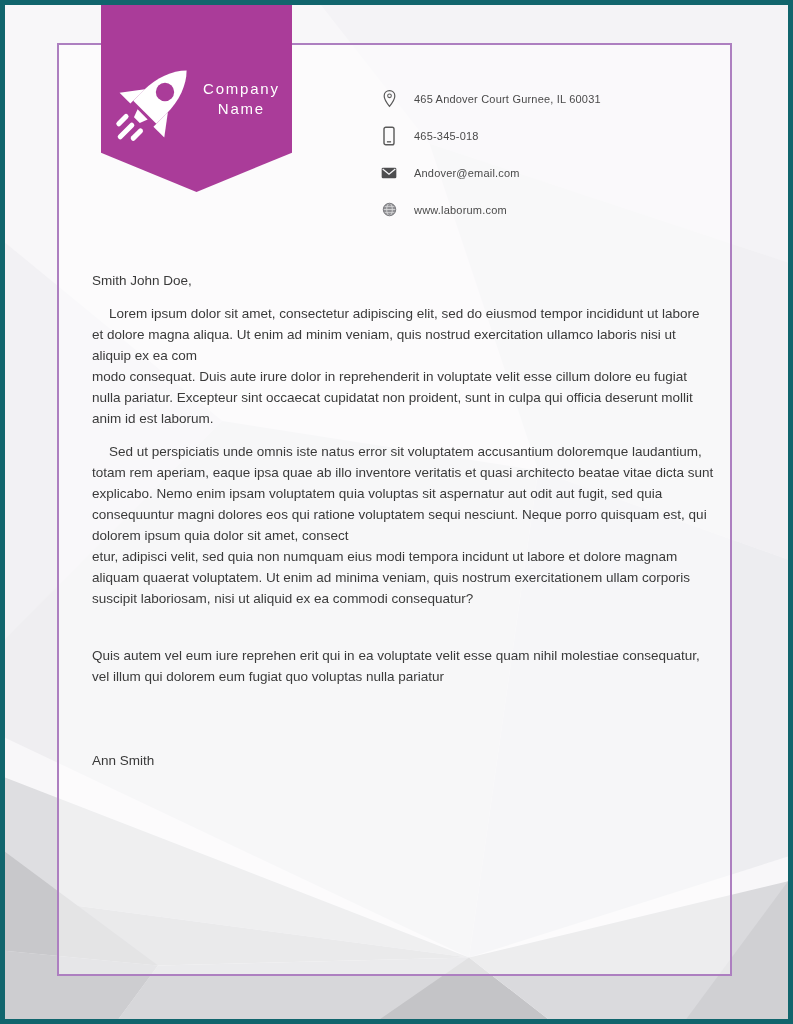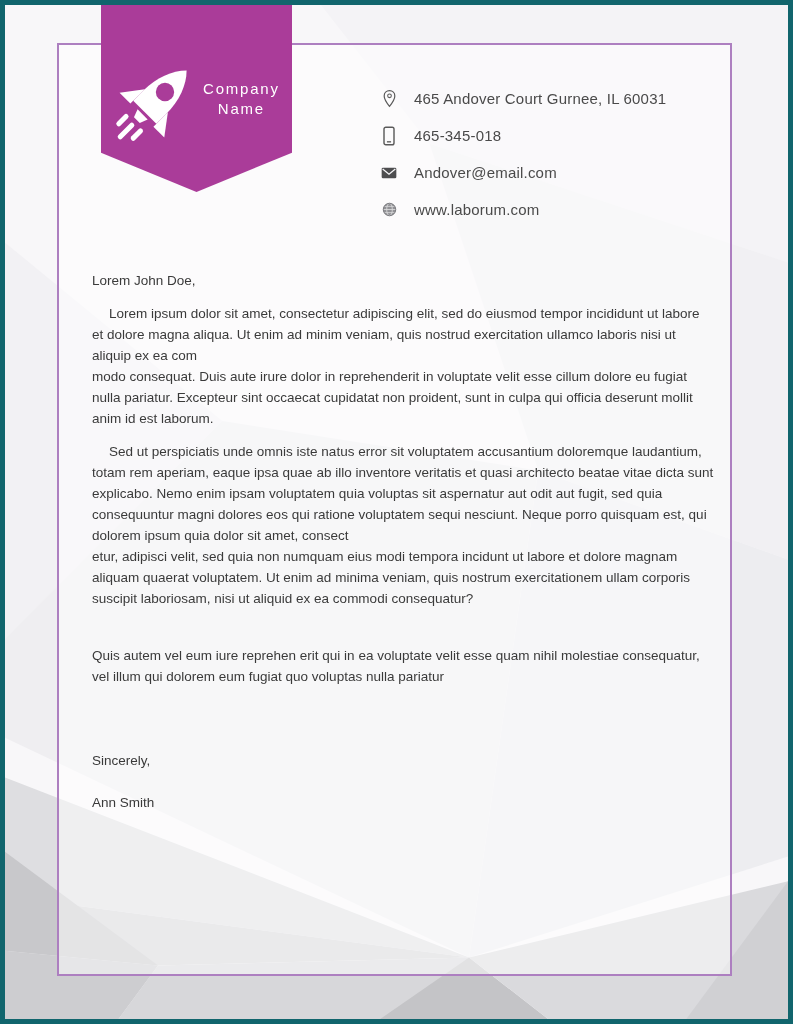--- a/index.html
+++ b/index.html
@@ -40,21 +40,21 @@
     text-align:center;color:#fff;font-size:15px;line-height:20px;
     letter-spacing:1.8px;margin-top:1px;
   }
   
   .contact{
     position:absolute;left:375px;top:83px;
     display:flex;flex-direction:column;gap:16px;
   }
   .contact-row{display:flex;align-items:center;gap:16px;height:21px;}
   .cicon{width:18px;display:flex;justify-content:center;align-items:center;flex:none;}
-  .ctext{font-size:15px;color:var(--contact-text);letter-spacing:.2px;}
+  .ctext{font-size:11px;color:var(--contact-text);letter-spacing:.2px;}
   
   .letter{
     position:absolute;left:87px;top:265px;width:622px;
     font-size:13.5px;line-height:21px;color:var(--body-text);
   }
   .greeting{white-space:pre-line;}
   .para{white-space:pre-line;}
   .para.indent{text-indent:17px;margin-top:12px;}
   .p1{margin-top:36px;}
   .p2{margin-top:16px;}
@@ -149,25 +149,24 @@
           <line x1="3.5" y1="17" x2="20.5" y2="17" stroke="#dededf" stroke-width="1.2"></line>
           <circle cx="12" cy="12" r="10" fill="none" stroke="#6f6f73" stroke-width="1.4"></circle>
         </svg>
       </span>
       <span class="ctext">www.laborum.com</span>
     </div>
 
   </div>
 
   <div class="letter">
-    <p class="greeting">Lorem John Doe,</p>
+    <p class="greeting">Smith John Doe,</p>
     <p class="para indent p1">Lorem ipsum dolor sit amet, consectetur adipiscing elit, sed do eiusmod tempor incididunt ut labore et dolore magna aliqua. Ut enim ad minim veniam, quis nostrud exercitation ullamco laboris nisi ut aliquip ex ea com
 modo consequat. Duis aute irure dolor in reprehenderit in voluptate velit esse cillum dolore eu fugiat nulla pariatur. Excepteur sint occaecat cupidatat non proident, sunt in culpa qui officia deserunt mollit anim id est laborum.</p>
     <p class="para indent p2">Sed ut perspiciatis unde omnis iste natus error sit voluptatem accusantium doloremque laudantium, totam rem aperiam, eaque ipsa quae ab illo inventore veritatis et quasi architecto beatae vitae dicta sunt explicabo. Nemo enim ipsam voluptatem quia voluptas sit aspernatur aut odit aut fugit, sed quia consequuntur magni dolores eos qui ratione voluptatem sequi nesciunt. Neque porro quisquam est, qui dolorem ipsum quia dolor sit amet, consect
 etur, adipisci velit, sed quia non numquam eius modi tempora incidunt ut labore et dolore magnam aliquam quaerat voluptatem. Ut enim ad minima veniam, quis nostrum exercitationem ullam corporis suscipit laboriosam, nisi ut aliquid ex ea commodi consequatur?</p>
     <p class="para p3">Quis autem vel eum iure reprehen erit qui in ea voluptate velit esse quam nihil molestiae consequatur, vel illum qui dolorem eum fugiat quo voluptas nulla pariatur</p>
     <div class="signature">
-      <div>Sincerely,</div>
       <div>Ann Smith</div>
     </div>
   </div>
 
 </div>
 
 </body></html>

